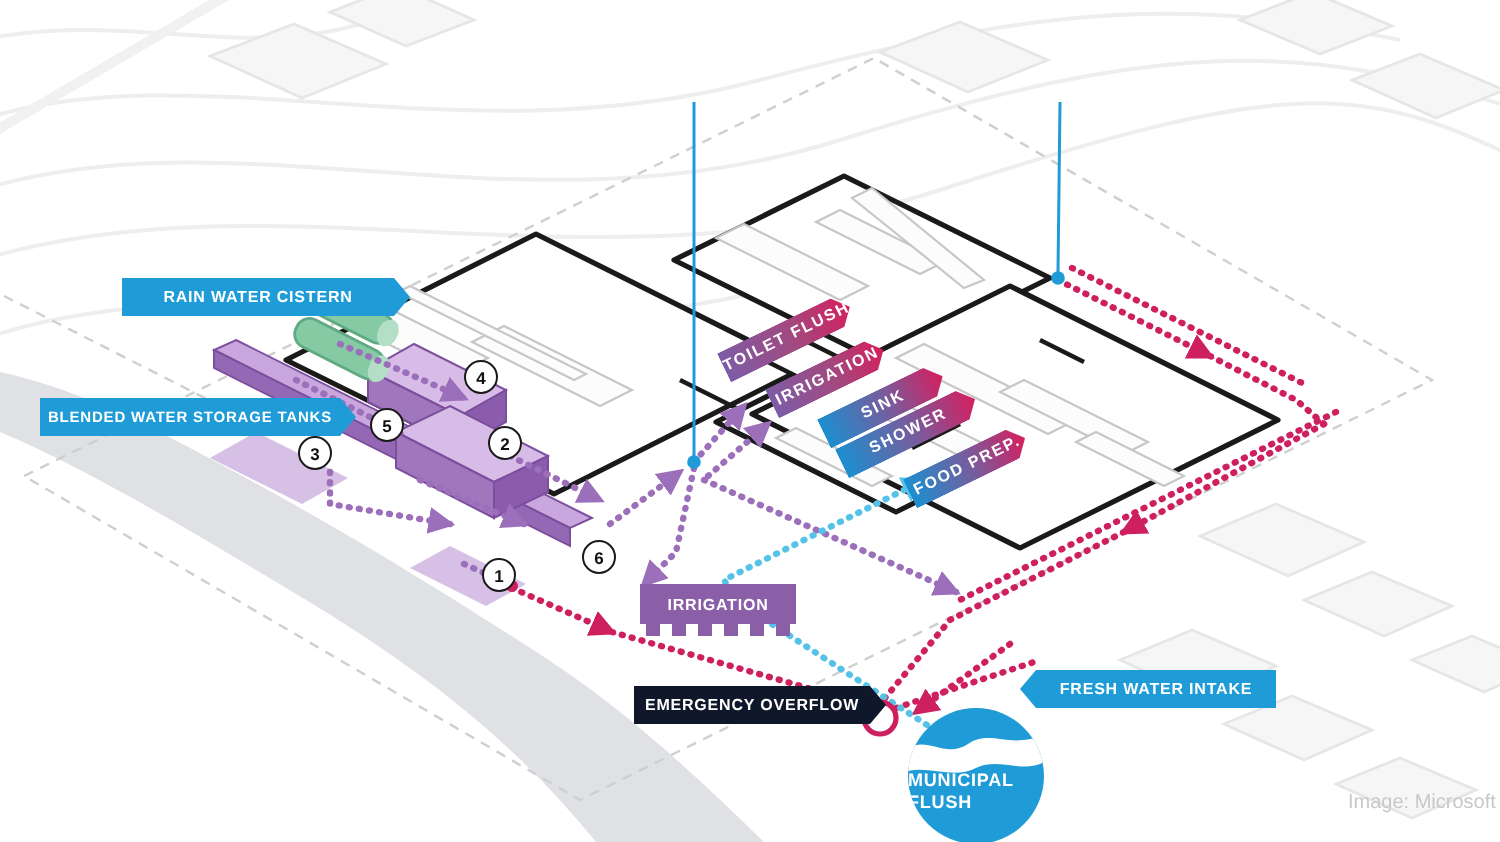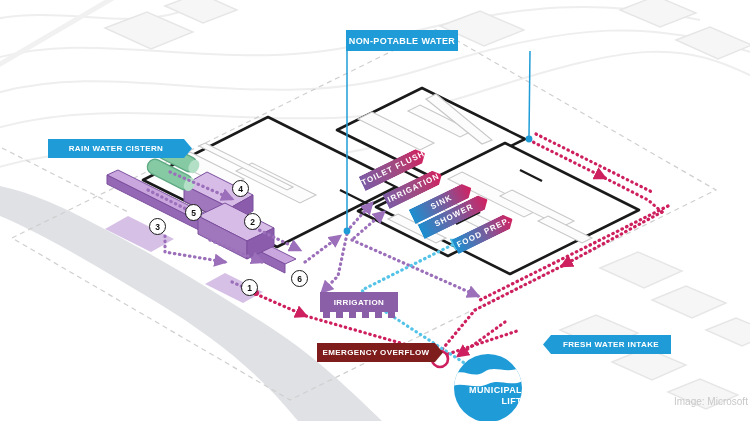--- a/index.html
+++ b/index.html
@@ -3,36 +3,36 @@
 <meta charset="utf-8">
 <style>
   html,body{margin:0;padding:0;}
   body{width:750px;height:421px;position:relative;overflow:hidden;background:#ffffff;
        font-family:"Liberation Sans",sans-serif;}
   #stage{position:absolute;inset:0;}
   svg{position:absolute;left:0;top:0;}
   .lbl{position:absolute;display:flex;align-items:center;justify-content:center;
        color:#fff;font-weight:bold;letter-spacing:.4px;font-size:8px;white-space:nowrap;z-index:5;}
   .blue{background:#1f9cd7;}
-  .crimson{background:#7f1d1d;}
+  .crimson{background:#0f172a;}
   .purple{background:#8a5fa8;}
   .arrow-r{clip-path:polygon(0 0, calc(100% - 8px) 0, 100% 50%, calc(100% - 8px) 100%, 0 100%);padding-right:8px;}
   .arrow-l{clip-path:polygon(8px 0, 100% 0, 100% 100%, 8px 100%, 0 50%);padding-left:8px;}
   .banner{position:absolute;height:16px;line-height:16px;text-align:center;color:#fff;
        font-weight:bold;font-size:8px;letter-spacing:1px;transform-origin:left center;
        transform:rotate(-26deg);z-index:6;white-space:nowrap;
        clip-path:polygon(0 0, calc(100% - 7px) 0, 100% 50%, calc(100% - 7px) 100%, 0 100%);}
   .grad-np{background:linear-gradient(90deg,#7c5ca6 0%,#a2497f 55%,#d51f5e 100%);}
   .grad-bw{background:linear-gradient(90deg,#1b8fd0 0%,#7b5a9b 55%,#d51f5e 100%);}
   .badge{position:absolute;width:17px;height:17px;border-radius:50%;background:#fff;
        border:1.6px solid #1a1a1a;display:flex;align-items:center;justify-content:center;
        font-size:8.5px;font-weight:bold;color:#111;z-index:7;box-sizing:border-box;}
   #muni{position:absolute;left:454px;top:354px;width:68px;height:68px;border-radius:50%;
        background:#1f9cd7;z-index:6;overflow:hidden;}
-  #muni .txt{position:absolute;left:0;right:0;top:31px;text-align:right;color:#fff;
+  #muni .txt{position:absolute;left:0;right:0;top:31px;text-align:left;color:#fff;
        font-weight:bold;font-size:9px;line-height:11px;letter-spacing:.4px;}
   #irr-teeth{position:absolute;left:323px;top:312px;width:72px;height:6px;z-index:5;
        background:repeating-linear-gradient(90deg,#8a5fa8 0 7px,transparent 7px 13px);}
   #note{position:absolute;left:404px;top:292px;z-index:5;font-size:7.5px;line-height:11px;
        color:#9b9b9b;font-weight:bold;}
   #credit{position:absolute;left:674px;top:396px;color:#c8c8c8;font-size:10px;z-index:5;}
 </style>
 </head>
 <body>
 
@@ -173,23 +173,23 @@
     <line x1="347" y1="51" x2="347" y2="228" stroke="#1f9cd7" stroke-width="1.5"></line>
     <line x1="530" y1="51" x2="529" y2="136" stroke="#1f9cd7" stroke-width="1.5"></line>
     <circle cx="347" cy="231" r="3.4" fill="#1f9cd7"></circle>
     <circle cx="529" cy="139" r="3.4" fill="#1f9cd7"></circle>
     <circle cx="256" cy="293" r="3" fill="#ce1f5e"></circle>
   </g>
 
   <circle cx="440" cy="359" r="8" fill="#ffffff" stroke="#ce1f5e" stroke-width="2.6"></circle>
 </svg>
 
-<div class="lbl blue" style="left:346px;top:30px;width:112px;height:21px;font-size:9px;">NON-POTABLE WATER</div>
-<div class="lbl blue arrow-r" style="left:48px;top:139px;width:136px;height:19px;">RAIN WATER CISTERN</div>
-<div class="lbl blue arrow-l" style="left:543px;top:335px;width:120px;height:19px;">FRESH WATER INTAKE</div>
+<div class="lbl blue arrow-r" style="left:61px;top:139px;width:136px;height:19px;">RAIN WATER CISTERN</div>
+<div class="lbl blue arrow-r" style="left:20px;top:199px;width:150px;height:19px;font-size:7.5px;">BLENDED WATER STORAGE TANKS</div>
+<div class="lbl blue arrow-l" style="left:510px;top:335px;width:120px;height:19px;">FRESH WATER INTAKE</div>
 <div class="lbl crimson arrow-r" style="left:317px;top:343px;width:118px;height:19px;">EMERGENCY OVERFLOW</div>
 
 <div class="lbl purple" style="left:320px;top:292px;width:78px;height:20px;">IRRIGATION</div>
 <div id="irr-teeth"></div>
 
 <div class="banner grad-np" style="left:362px;top:176px;width:70px;">TOILET FLUSH</div>
 <div class="banner grad-np" style="left:386px;top:194px;width:62px;">IRRIGATION</div>
 <div class="banner grad-bw" style="left:412px;top:209px;width:66px;">SINK</div>
 <div class="banner grad-bw" style="left:421px;top:224px;width:74px;">SHOWER</div>
 <div class="banner grad-bw" style="left:455px;top:239px;width:64px;">FOOD PREP.</div>
@@ -200,19 +200,19 @@
 <div class="badge" style="left:149px;top:218px;">3</div>
 <div class="badge" style="left:241px;top:279px;">1</div>
 <div class="badge" style="left:291px;top:270px;">6</div>
 
 <div id="muni">
   <svg width="68" height="68">
     <path d="M-2,22 C8,12 18,26 30,18 C42,10 52,22 70,12 L70,26 C58,34 46,24 34,30 C22,36 10,28 -2,32 Z" fill="#ffffff"></path>
   </svg>
   <div class="txt">
     <div>MUNICIPAL</div>
-    <div>LIFT</div>
+    <div>FLUSH</div>
   </div>
 </div>
 
 <div id="credit">Image: Microsoft</div>
 
 </div>
 
 </body></html>

